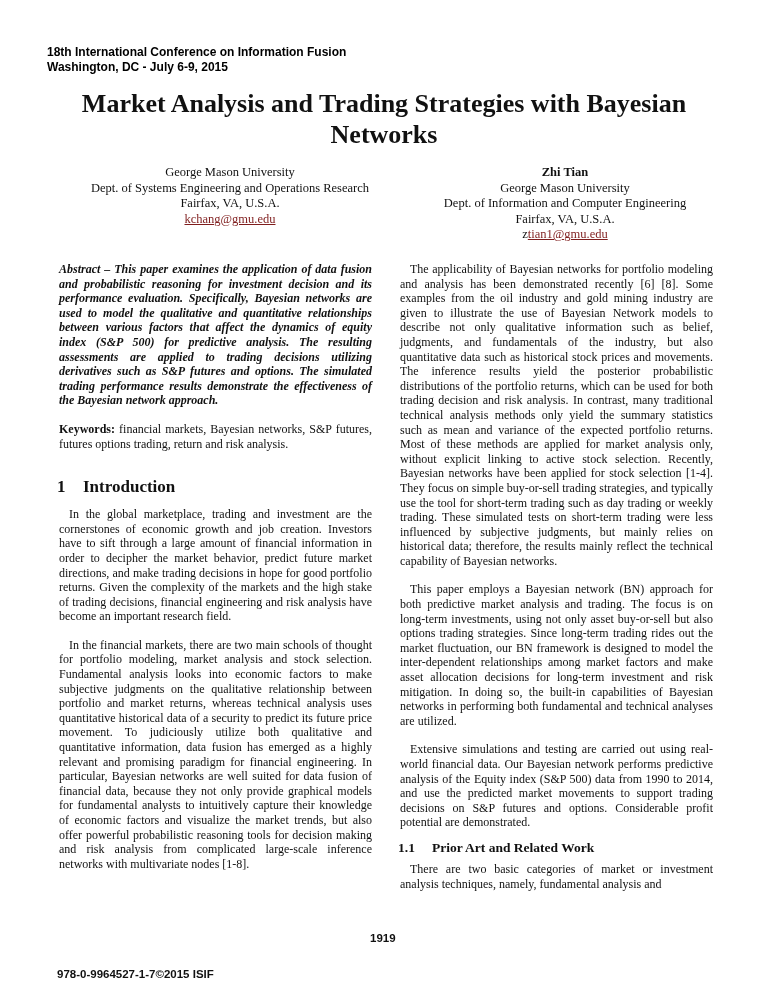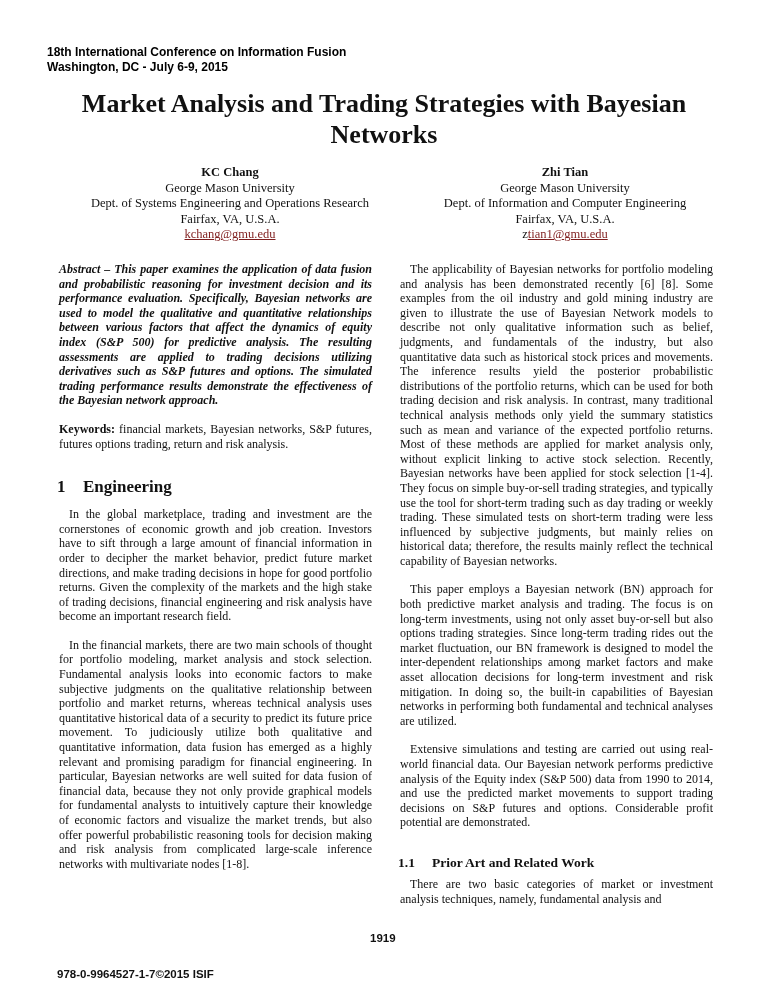--- a/index.html
+++ b/index.html
@@ -14,58 +14,57 @@
     .col { position: absolute; top: 260px; width: 317px; font-family: "Liberation Serif", serif; font-size: 12px; line-height: 14.6px; text-align: justify; }
     .col.left { left: 57px; }
     .col.right { left: 398px; }
     .col p { margin: 2px; text-indent: 10px; }
     .abstract { font-weight: bold; font-style: italic; text-indent: 0 !important; }
     .keywords { margin-top: 14px !important; text-indent: 0 !important; }
     .keywords b { font-weight: bold; }
     h1.sec { font-family: "Liberation Serif", serif; font-weight: bold; font-size: 17px; margin: 26px 0 10px 0; line-height: 20px; }
     h1.sec .num { display: inline-block; width: 26px; }
     h2.sub { font-family: "Liberation Serif", serif; font-weight: bold; font-size: 13.5px; margin: 10px 0 6px 0; line-height: 16px; }
-    h2.sub .num { display: inline-block; width: 34px; margin-top: 15px; }
+    h2.sub .num { display: inline-block; width: 34px; }
     .gap { margin-top: 14px !important; }
     .footer-left { position: absolute; left: 57px; top: 968px; font-family: "Liberation Sans", sans-serif; font-weight: bold; font-size: 11.5px; }
     .footer-page { position: absolute; left: 370px; top: 932px; font-family: "Liberation Sans", sans-serif; font-weight: bold; font-size: 11.5px; }
   </style>
 </head>
 <body>
 
 <div class="conf">
   <div>18th International Conference on Information Fusion</div>
   <div>Washington, DC - July 6-9, 2015</div>
 </div>
 
 <div class="title">
   <div>Market Analysis and Trading Strategies with Bayesian</div>
   <div>Networks</div>
 </div>
 
 <div class="author a1">
-  <div class="name">KC Chang</div>
   <div>George Mason University</div>
   <div>Dept. of Systems Engineering and Operations Research</div>
   <div>Fairfax, VA, U.S.A.</div>
   <div><a>kchang@gmu.edu</a></div>
 </div>
 
 <div class="author a2">
   <div class="name">Zhi Tian</div>
   <div>George Mason University</div>
   <div>Dept. of Information and Computer Engineering</div>
   <div>Fairfax, VA, U.S.A.</div>
   <div><span>z</span><a>tian1@gmu.edu</a></div>
 </div>
 
 <div class="col left">
   <p class="abstract">Abstract – This paper examines the application of data fusion and probabilistic reasoning for investment decision and its performance evaluation.  Specifically, Bayesian networks are used to model the qualitative and quantitative relationships between various factors that affect the dynamics of equity index (S&amp;P 500) for predictive analysis. The resulting assessments are applied to trading decisions utilizing derivatives such as S&amp;P futures and options. The simulated trading performance results demonstrate the effectiveness of the Bayesian network approach.</p>
   <p class="keywords"><b>Keywords:</b><span> financial markets, Bayesian networks, S&amp;P futures, futures options trading, return and risk analysis.</span></p>
-  <h1 class="sec"><span class="num">1</span><span>Engineering</span></h1>
+  <h1 class="sec"><span class="num">1</span><span>Introduction</span></h1>
   <p>In the global marketplace, trading and investment are the cornerstones of economic growth and job creation. Investors have to sift through a large amount of financial information in order to decipher the market behavior, predict future market directions, and make trading decisions in hope for good portfolio returns. Given the complexity of the markets and the high stake of trading decisions, financial engineering and risk analysis have become an important research field.</p>
   <p class="gap">In the financial markets, there are two main schools of thought for portfolio modeling, market analysis and stock selection. Fundamental analysis looks into economic factors to make subjective judgments on the qualitative relationship between portfolio and market returns, whereas technical analysis uses quantitative historical data of a security to predict its future price movement. To judiciously utilize both qualitative and quantitative information, data fusion has emerged as a highly relevant and promising paradigm for financial engineering. In particular, Bayesian networks are well suited for data fusion of financial data, because they not only provide graphical models for fundamental analysts to intuitively capture their knowledge of economic factors and visualize the market trends, but also offer powerful probabilistic reasoning tools for decision making and risk analysis from complicated large-scale inference networks with multivariate nodes [1-8].</p>
 </div>
 
 <div class="col right">
   <p>The applicability of Bayesian networks for portfolio modeling and analysis has been demonstrated recently [6] [8]. Some examples from the oil industry and gold mining industry are given to illustrate the use of Bayesian Network models to describe not only qualitative information such as belief, judgments, and fundamentals of the industry, but also quantitative data such as historical stock prices and movements. The inference results yield the posterior probabilistic distributions of the portfolio returns, which can be used for both trading decision and risk analysis. In contrast, many traditional technical analysis methods only yield the summary statistics such as mean and variance of the expected portfolio returns. Most of these methods are applied for market analysis only, without explicit linking to active stock selection. Recently, Bayesian networks have been applied for stock selection [1-4]. They focus on simple buy-or-sell trading strategies, and typically use the tool for short-term trading such as day trading or weekly trading. These simulated tests on short-term trading were less influenced by subjective judgments, but mainly relies on historical data; therefore, the results mainly reflect the technical capability of Bayesian networks.</p>
   <p class="gap">This paper employs a Bayesian network (BN) approach for both predictive market analysis and trading. The focus is on long-term investments, using not only asset buy-or-sell but also options trading strategies. Since long-term trading rides out the market fluctuation, our BN framework is designed to model the inter-dependent relationships among market factors and make asset allocation decisions for long-term investment and risk mitigation.  In doing so, the built-in capabilities of Bayesian networks in performing both fundamental and technical analyses are utilized.</p>
   <p class="gap">Extensive simulations and testing are carried out using real-world financial data. Our Bayesian network performs predictive analysis of the Equity index (S&amp;P 500) data from 1990 to 2014, and use the predicted market movements to support trading decisions on S&amp;P futures and options. Considerable profit potential are demonstrated.</p>
   <h2 class="sub"><span class="num">1.1</span><span>Prior Art and Related Work</span></h2>
   <p>There are two basic categories of market or investment analysis techniques, namely, fundamental analysis and</p>

